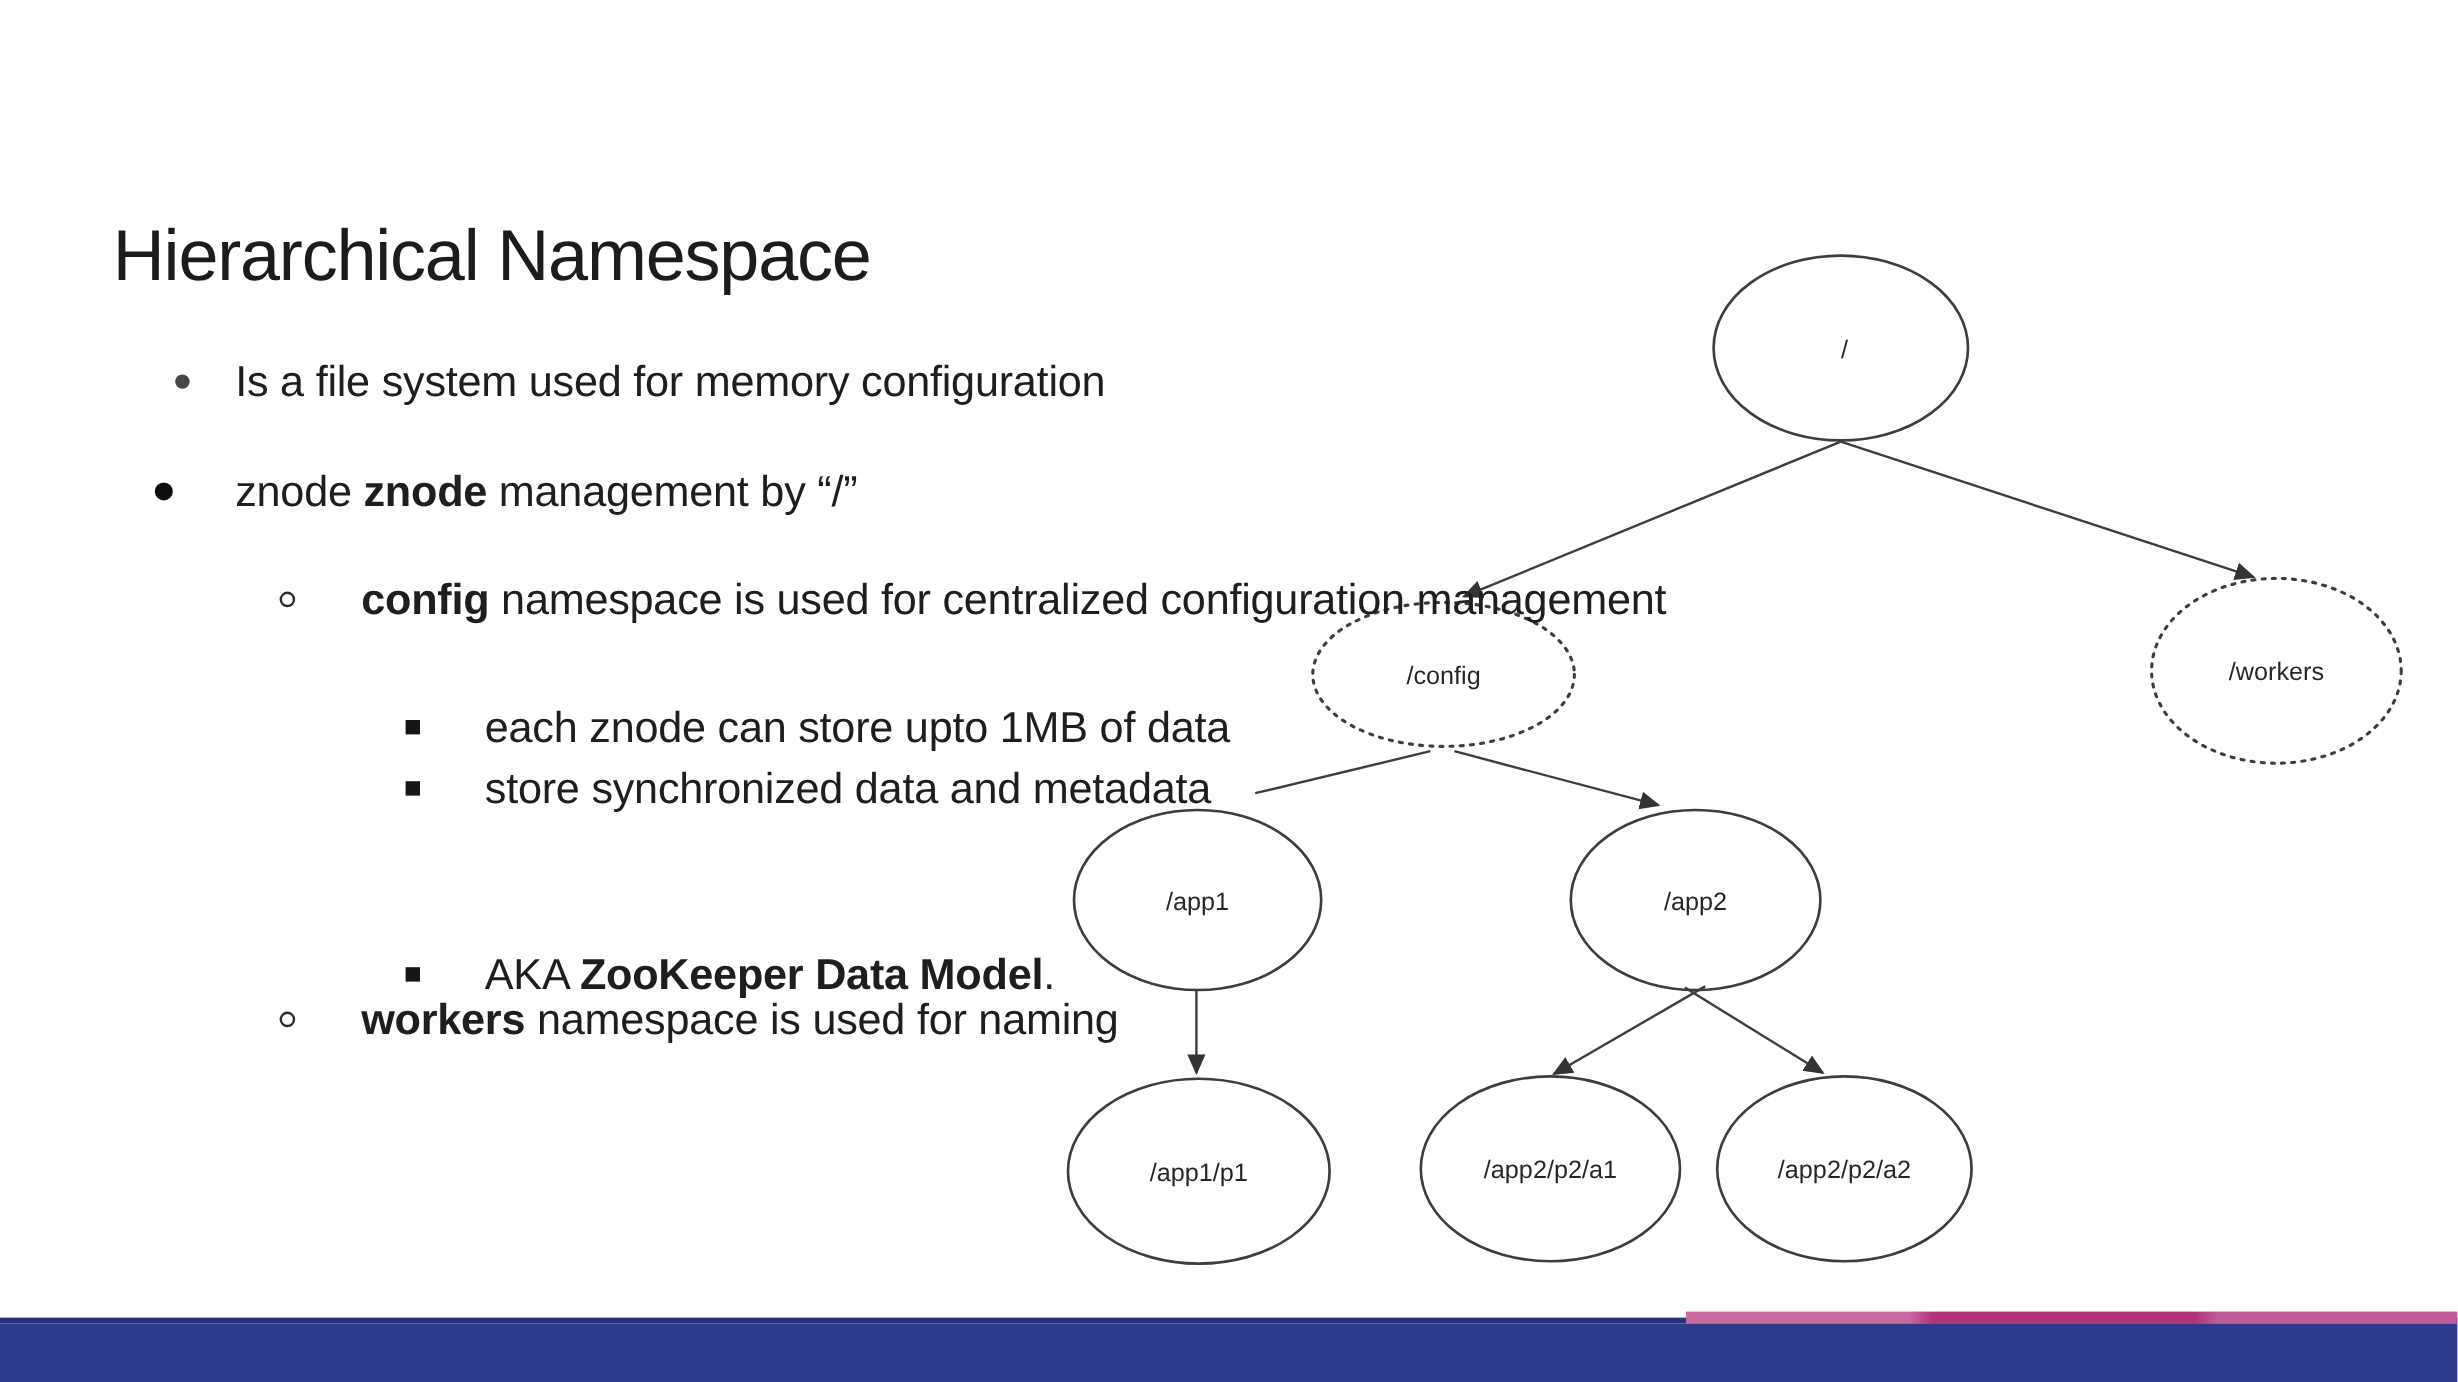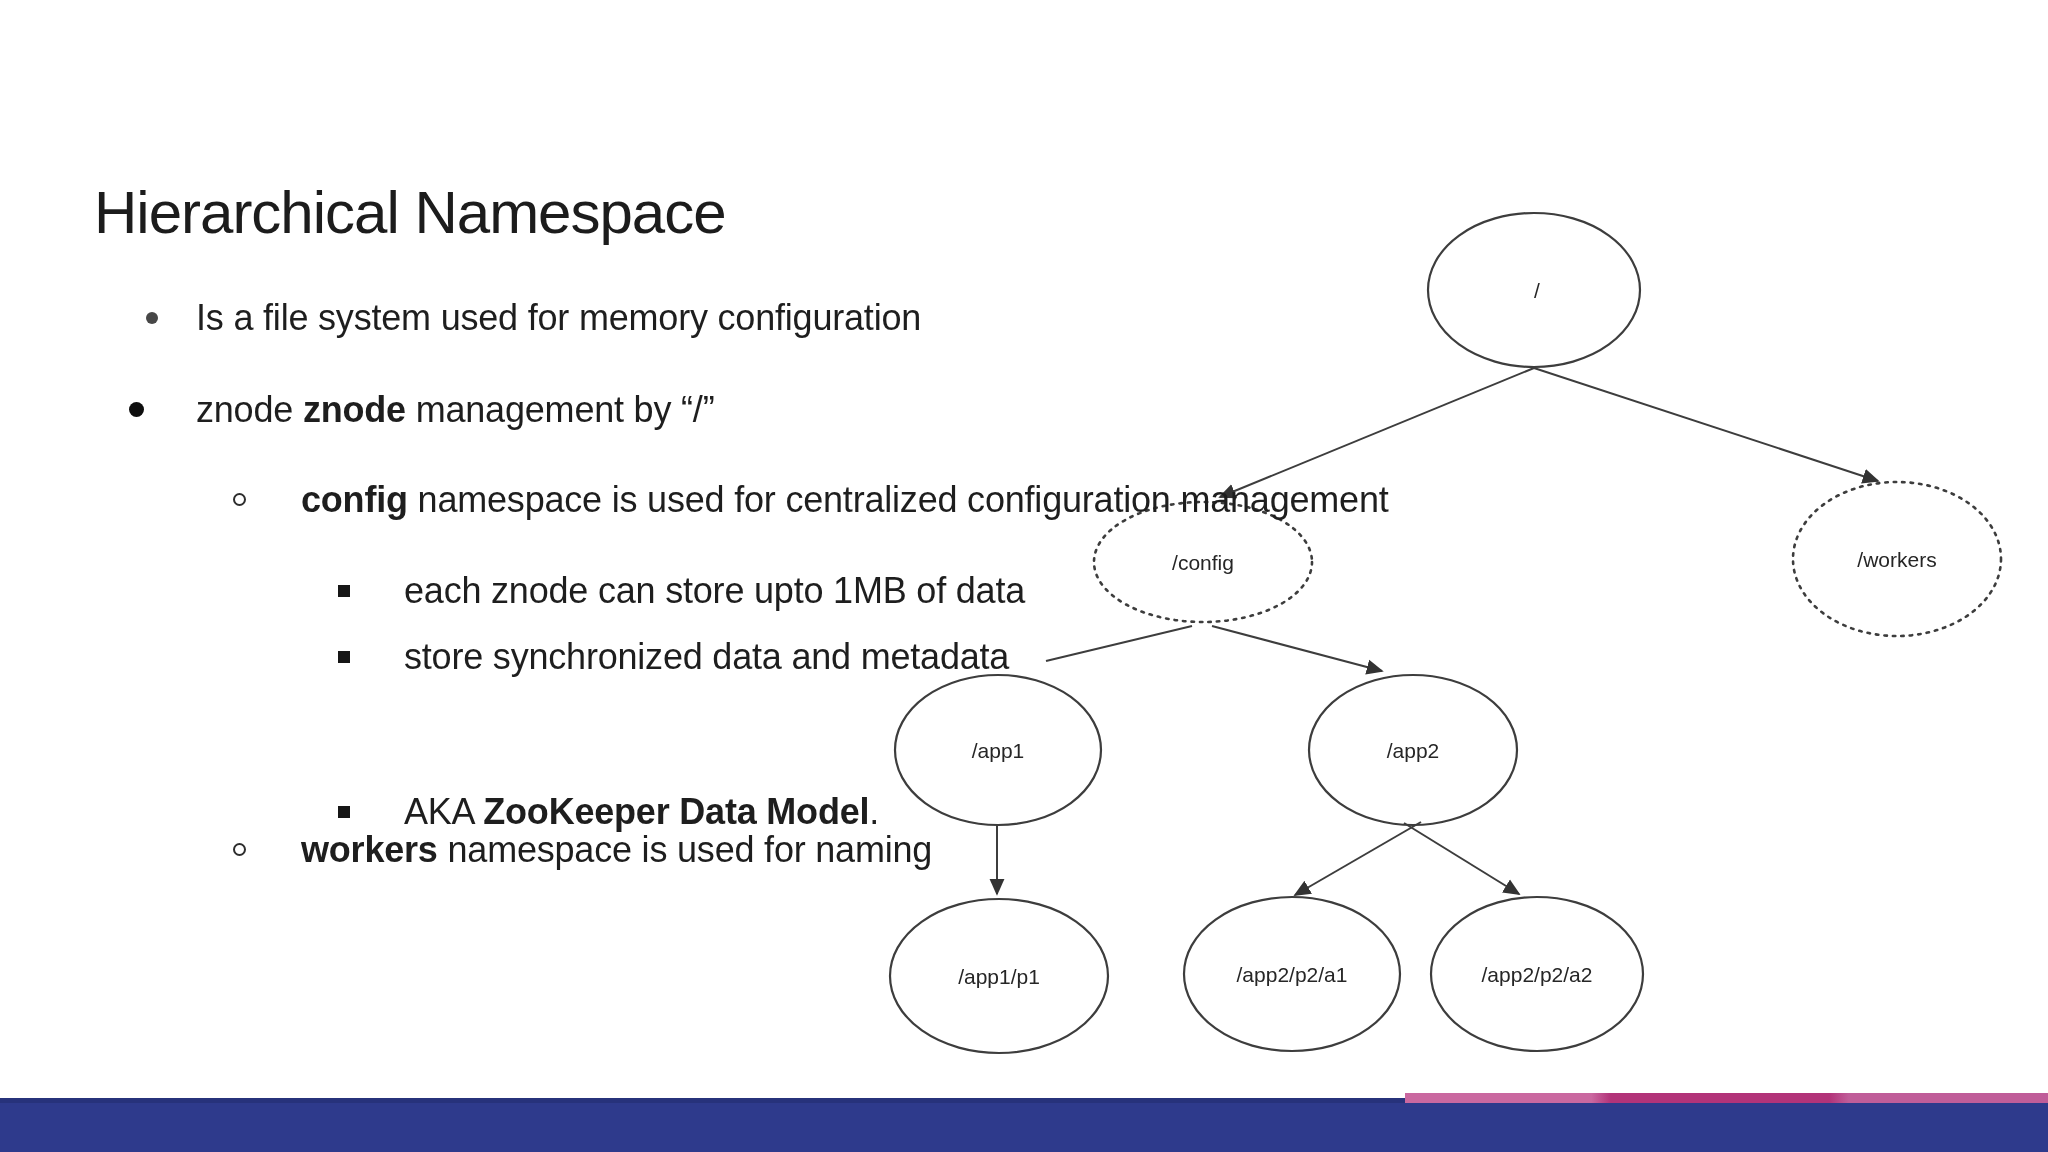--- a/index.html
+++ b/index.html
@@ -93,21 +93,21 @@
     <div class="line" style="top:386px">
       <span class="mk dot-lg"></span>
       <span class="txt t1"><span>znode </span><span class="b">znode</span><span> management by “/”</span></span>
     </div>
 
     <div class="line" style="top:476px">
       <span class="mk ring"></span>
       <span class="txt t2"><span class="b">config</span><span> namespace is used for centralized configuration management</span></span>
     </div>
 
-    <div class="line" style="top:567px">
+    <div class="line" style="top:582px">
       <span class="mk sq"></span>
       <span class="txt t3"><span>each znode can store upto 1MB of data</span></span>
     </div>
 
     <div class="line" style="top:633px">
       <span class="mk sq"></span>
       <span class="txt t3"><span>store synchronized data and metadata</span></span>
     </div>
 
     <div class="line" style="top:788px">

